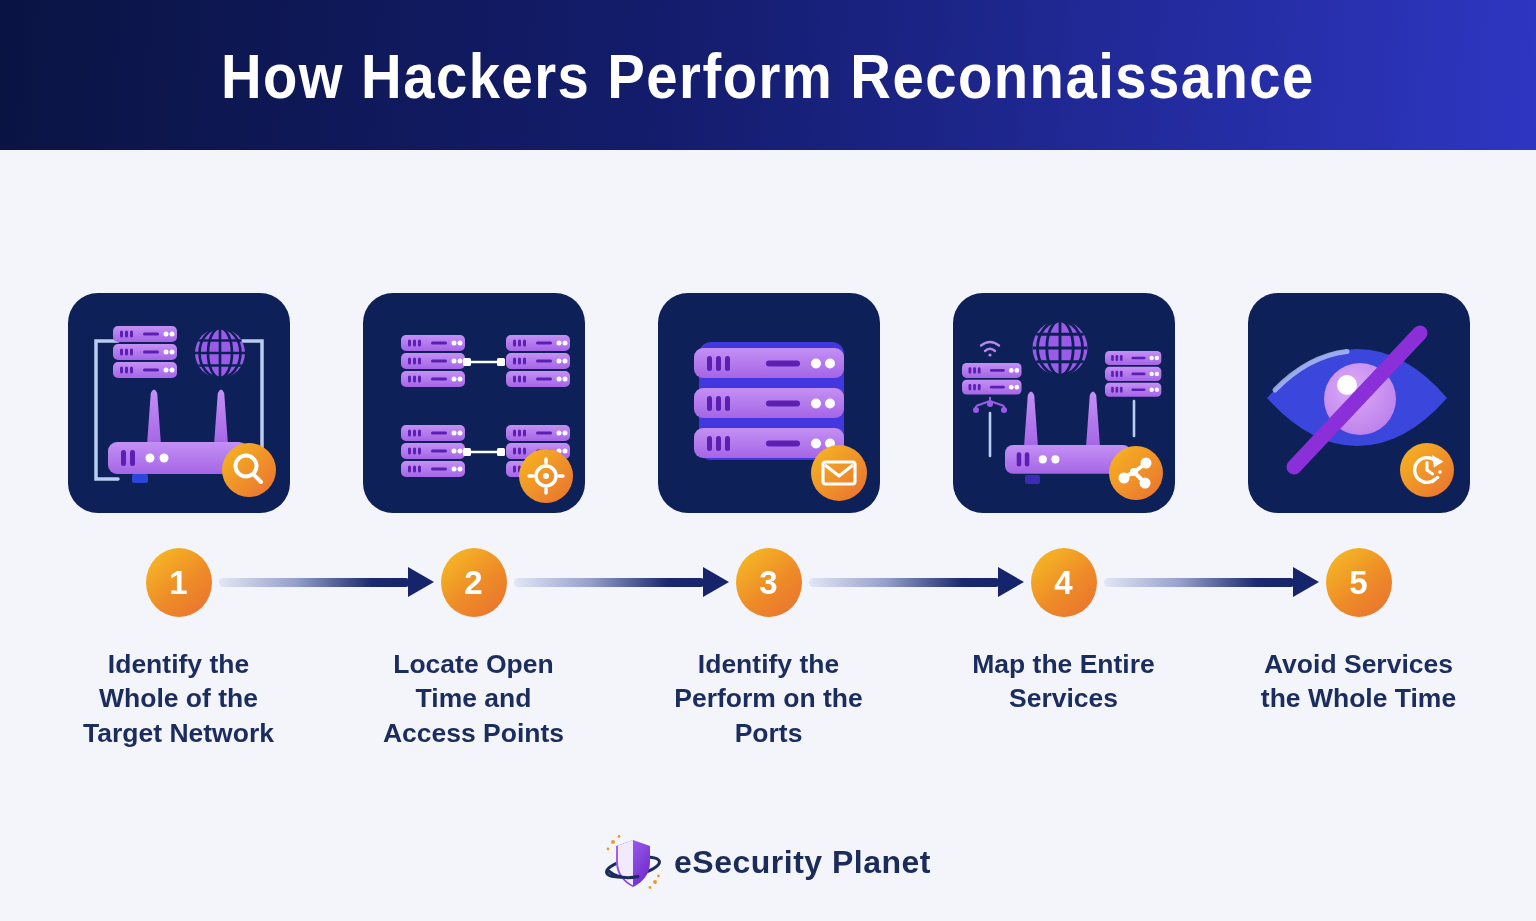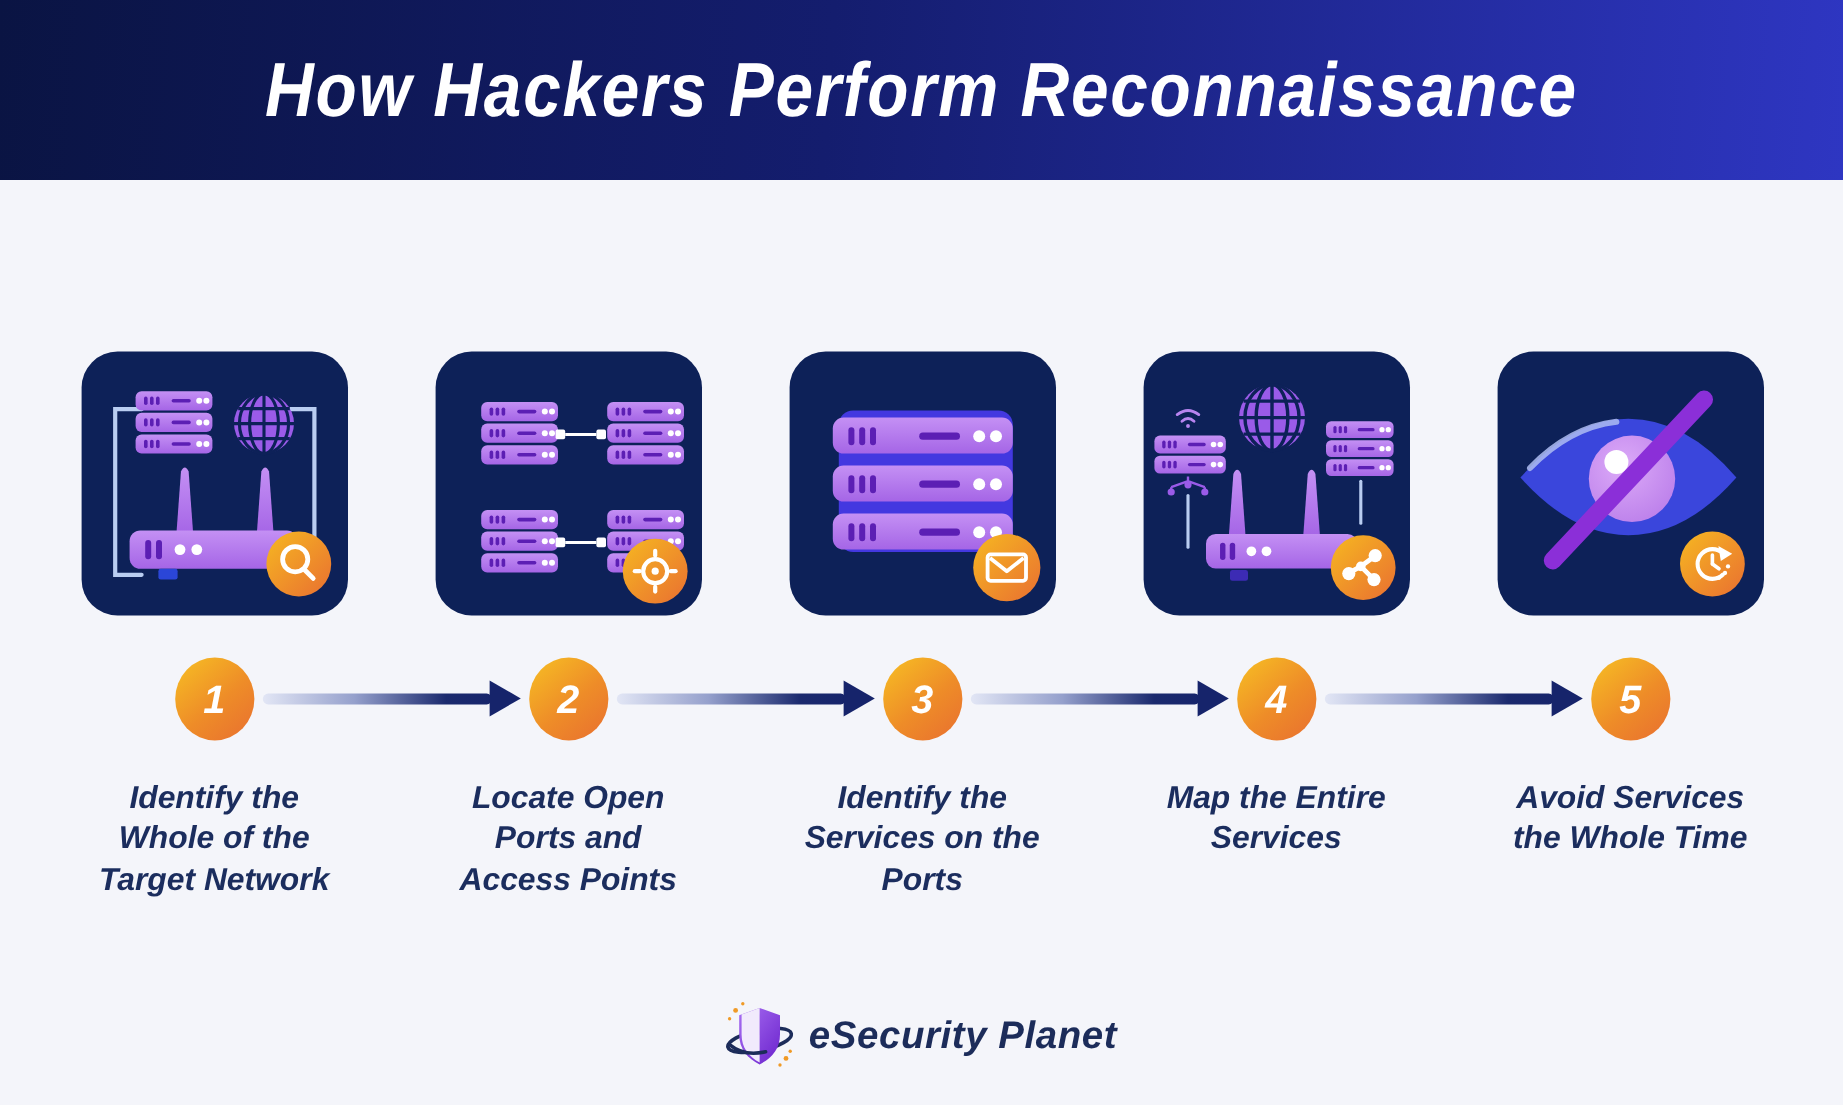--- a/index.html
+++ b/index.html
@@ -1,17 +1,17 @@
 <!DOCTYPE html>
 <html><head>
 <meta charset="utf-8">
 <style>
   html,body{margin:0;padding:0;}
   .page{position:relative;width:1536px;height:921px;background:#f4f5fa;overflow:hidden;
-        font-family:"Liberation Sans",sans-serif;font-style:italic;}
+        font-family:"Liberation Sans",sans-serif;}
   
   .header{position:absolute;top:0;left:0;width:1536px;height:150px;
           background:linear-gradient(94deg,#0a1443 0%,#141d6e 45%,#2e36c2 100%);
           display:flex;align-items:center;justify-content:center;}
   .title{color:#ffffff;font-size:58px;font-weight:700;letter-spacing:1.5px;
          transform:scale(0.97,1.1);white-space:nowrap;}
   
   .col{position:absolute;top:0;width:295px;}
   .card{margin:293px auto 0;width:222px;height:220px;border-radius:30px;background:#0d2158;}
   .num{margin:35px auto 0;width:66px;height:69px;border-radius:50%;
@@ -154,21 +154,21 @@
             <line x1="-17" x2="-13"></line>
               <line x1="13" x2="17"></line>
             <circle r="3" fill="#fff" stroke="none"></circle>
           </g>
         </g>
       </svg>
     </div>
     <div class="num">
         <span>2</span>
       </div>
-    <div class="label">Locate Open Ports and Access Points</div>
+    <div class="label">Locate Open Time and Access Points</div>
   </div>
 
   <div class="col" style="left:621px">
     <div class="card">
       <svg width="222" height="220" viewBox="0 0 222 220">
         <rect x="41" y="49" width="145" height="118" rx="12" fill="#4338e0"></rect>
         <use href="#srvL" x="36" y="55"></use>
           <use href="#srvL" x="36" y="95"></use>
           <use href="#srvL" x="36" y="135"></use>
         <g>
@@ -176,21 +176,21 @@
           <g transform="translate(181,180)">
             <rect x="-16" y="-11" width="32" height="22" rx="2.5" fill="none" stroke="#fff" stroke-width="3.2"></rect>
             <path d="M -14 -8 L 0 3 L 14 -8" fill="none" stroke="#fff" stroke-width="3.2" stroke-linejoin="round"></path>
           </g>
         </g>
       </svg>
     </div>
     <div class="num">
         <span>3</span>
       </div>
-    <div class="label">Identify the Services on the Ports</div>
+    <div class="label">Identify the Perform on the Ports</div>
   </div>
 
   <div class="col" style="left:916px">
     <div class="card">
       <svg width="222" height="220" viewBox="0 0 222 220">
         <use href="#globe" transform="translate(107,55) scale(1.1)"></use>
         <g transform="translate(37,62)" stroke="#b884f0" stroke-width="2.4" fill="none" stroke-linecap="round">
           <path d="M -5 -4 Q 0 -8.5 5 -4"></path>
             <path d="M -9 -9.5 Q 0 -16.5 9 -9.5"></path>
           <circle cx="0" cy="0" r="1.6" fill="#b884f0" stroke="none"></circle>

